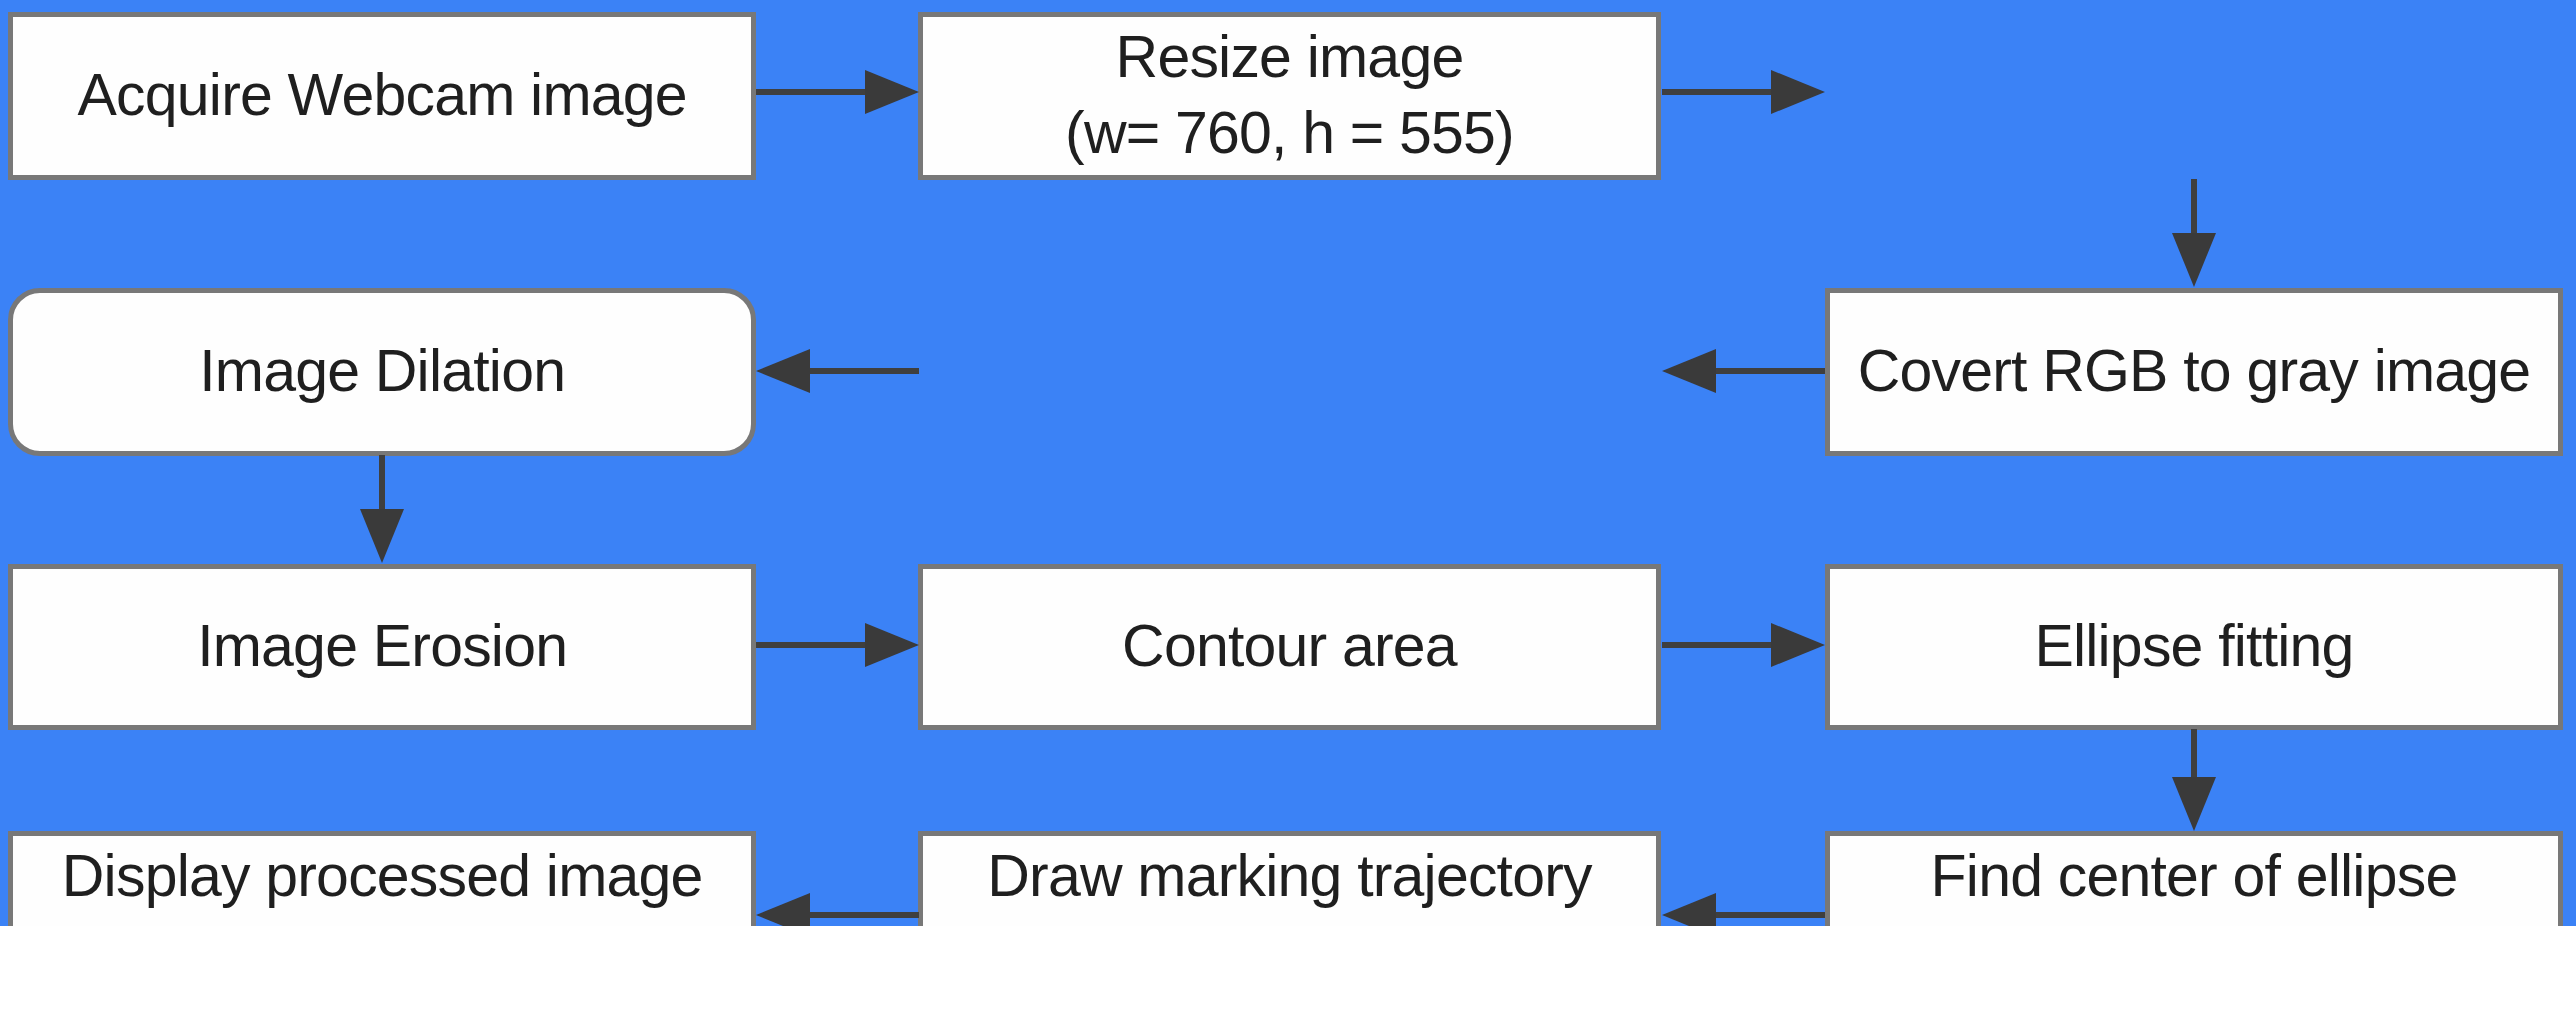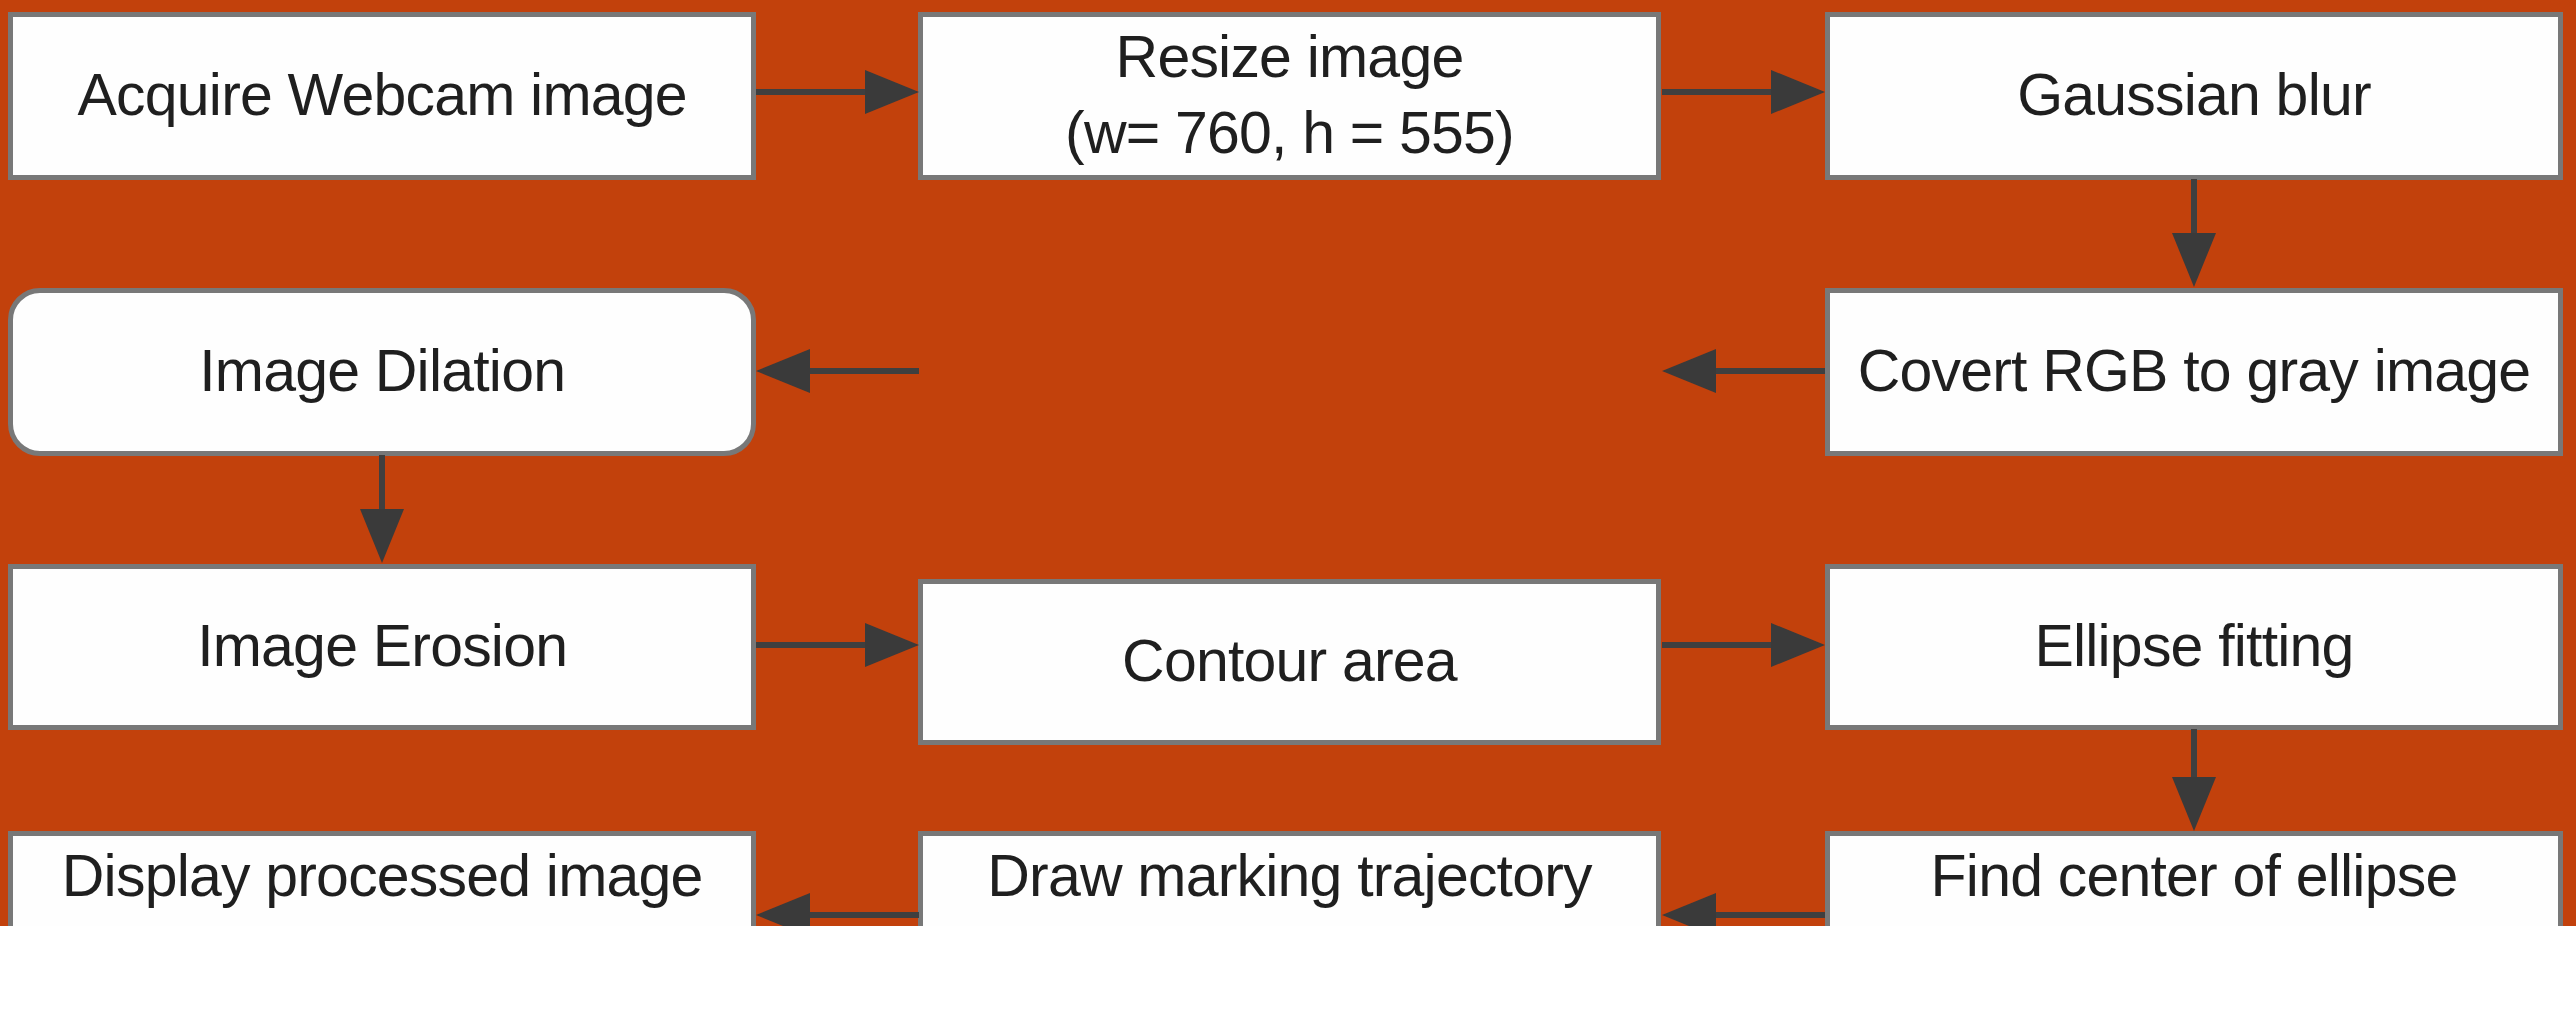--- a/index.html
+++ b/index.html
@@ -1,20 +1,20 @@
 <!DOCTYPE html>
 <html style="font-size:13px"><head>
 <meta charset="utf-8">
 <style>
   html, body { margin: 0; padding: 0; background: #ffffff; }
   .canvas {
     position: relative;
     width: 2576px;
     height: 926px;
-    background: #c2410c;
+    background: #3b82f6;
     font-family: "Liberation Sans", sans-serif;
     overflow: hidden;
   }
   .node {
     position: absolute;
     box-sizing: border-box;
     border: 5px solid #787878;
     background: #fefefe;
     display: flex;
     align-items: center;
@@ -30,21 +30,21 @@
     padding: 0 8.2px;
   }
   
   .n-acquire     { left: 8.2px;   top: 11.5px;   width: 748px; height: 168px; }
   .n-resize      { left: 918px; top: 11.5px;   width: 743px; height: 168px; }
   .n-gaussian    { left: 1825px; top: 11.5px;   width: 738px; height: 168px; }
   .n-covert      { left: 1825px; top: 288px;  width: 738px; height: 168px; justify-content: center; }
   .n-canny       { left: 918px; top: 288px;  width: 743px; height: 168px; }
   .n-dilation    { left: 8.2px;   top: 288px;  width: 748px; height: 168px; border-radius: 32px; }
   .n-erosion     { left: 8.2px;   top: 564px;  width: 748px; height: 166px; }
-  .n-contour     { left: 918px; top: 564px;  width: 743px; height: 166px; margin-top: 15px; }
+  .n-contour     { left: 918px; top: 564px;  width: 743px; height: 166px; }
   .n-ellipse     { left: 1825px; top: 564px;  width: 738px; height: 166px; }
   .n-findcenter  { left: 1825px; top: 831px; width: 738px; height: 168px; }
   .n-draw        { left: 918px; top: 831px; width: 743px; height: 168px; }
   .n-display     { left: 8.2px;   top: 831px; width: 748px; height: 168px; }
 
   
   .arrow-h {
     position: absolute;
     height: 44px;
     display: flex;
@@ -95,23 +95,20 @@
 <body>
 
 <div class="canvas">
 
   <div class="node n-acquire">
     <span class="label">Acquire Webcam image</span>
   </div>
   <div class="node n-resize">
     <span class="label">Resize image
 (w= 760, h = 555)</span>
-  </div>
-  <div class="node n-gaussian">
-    <span class="label">Gaussian blur</span>
   </div>
 
   <div class="node n-covert">
     <span class="label">Covert RGB to gray image</span>
   </div>
   <div class="node n-dilation">
     <span class="label">Image Dilation</span>
   </div>
 
   <div class="node n-erosion">

